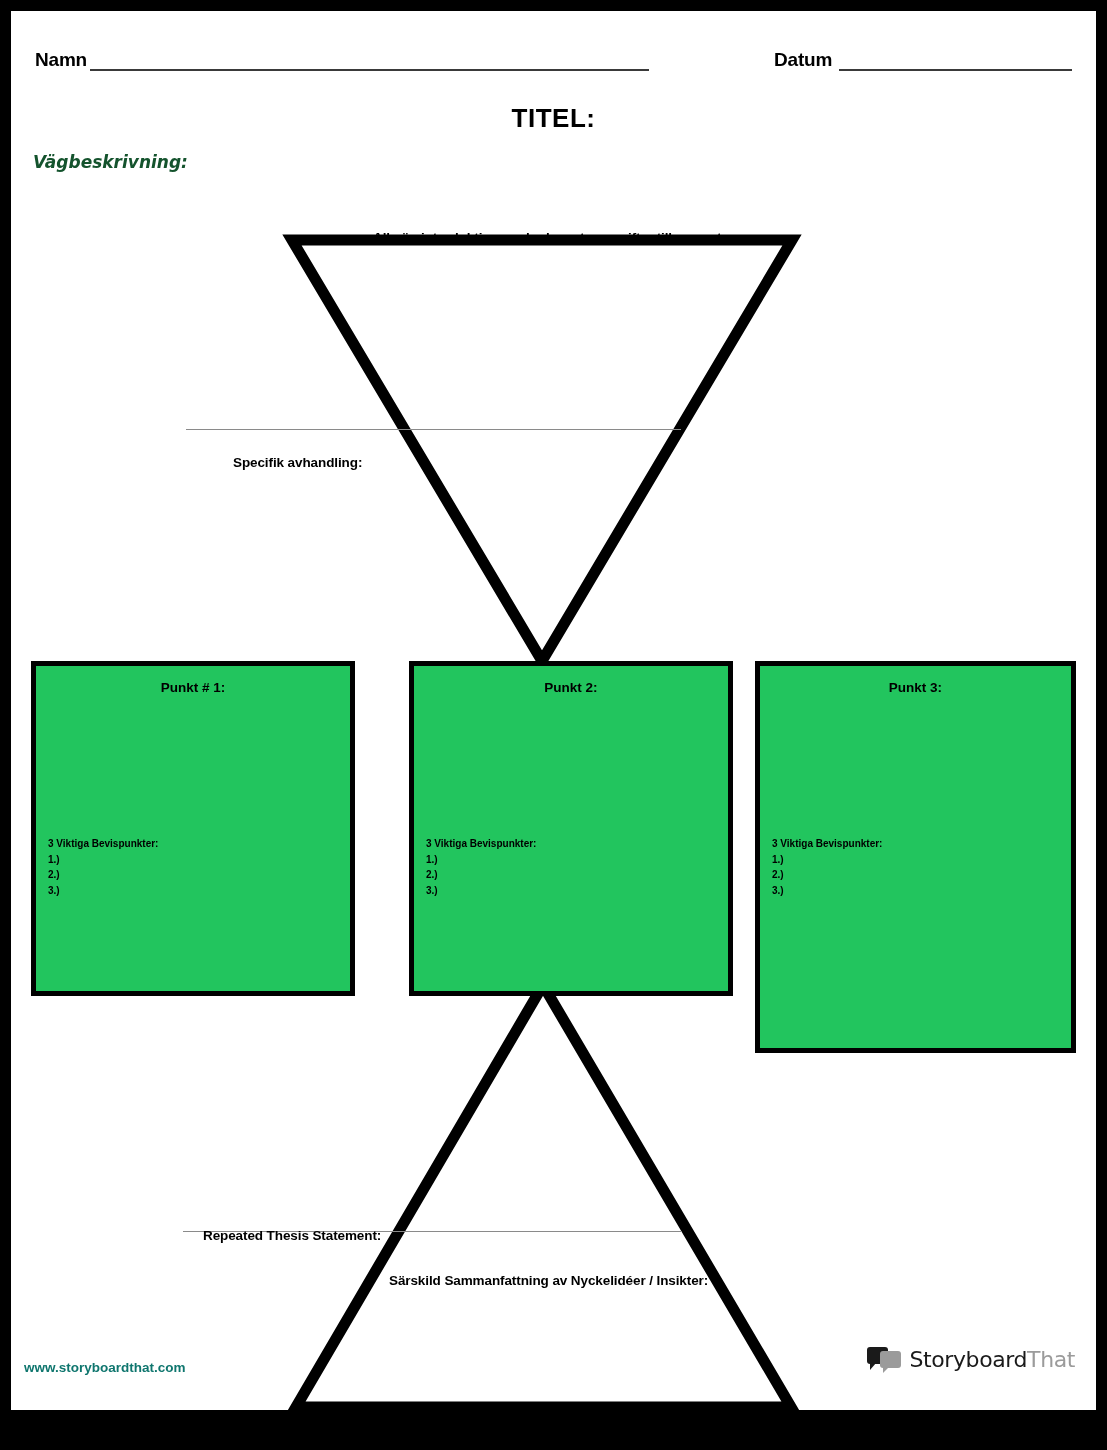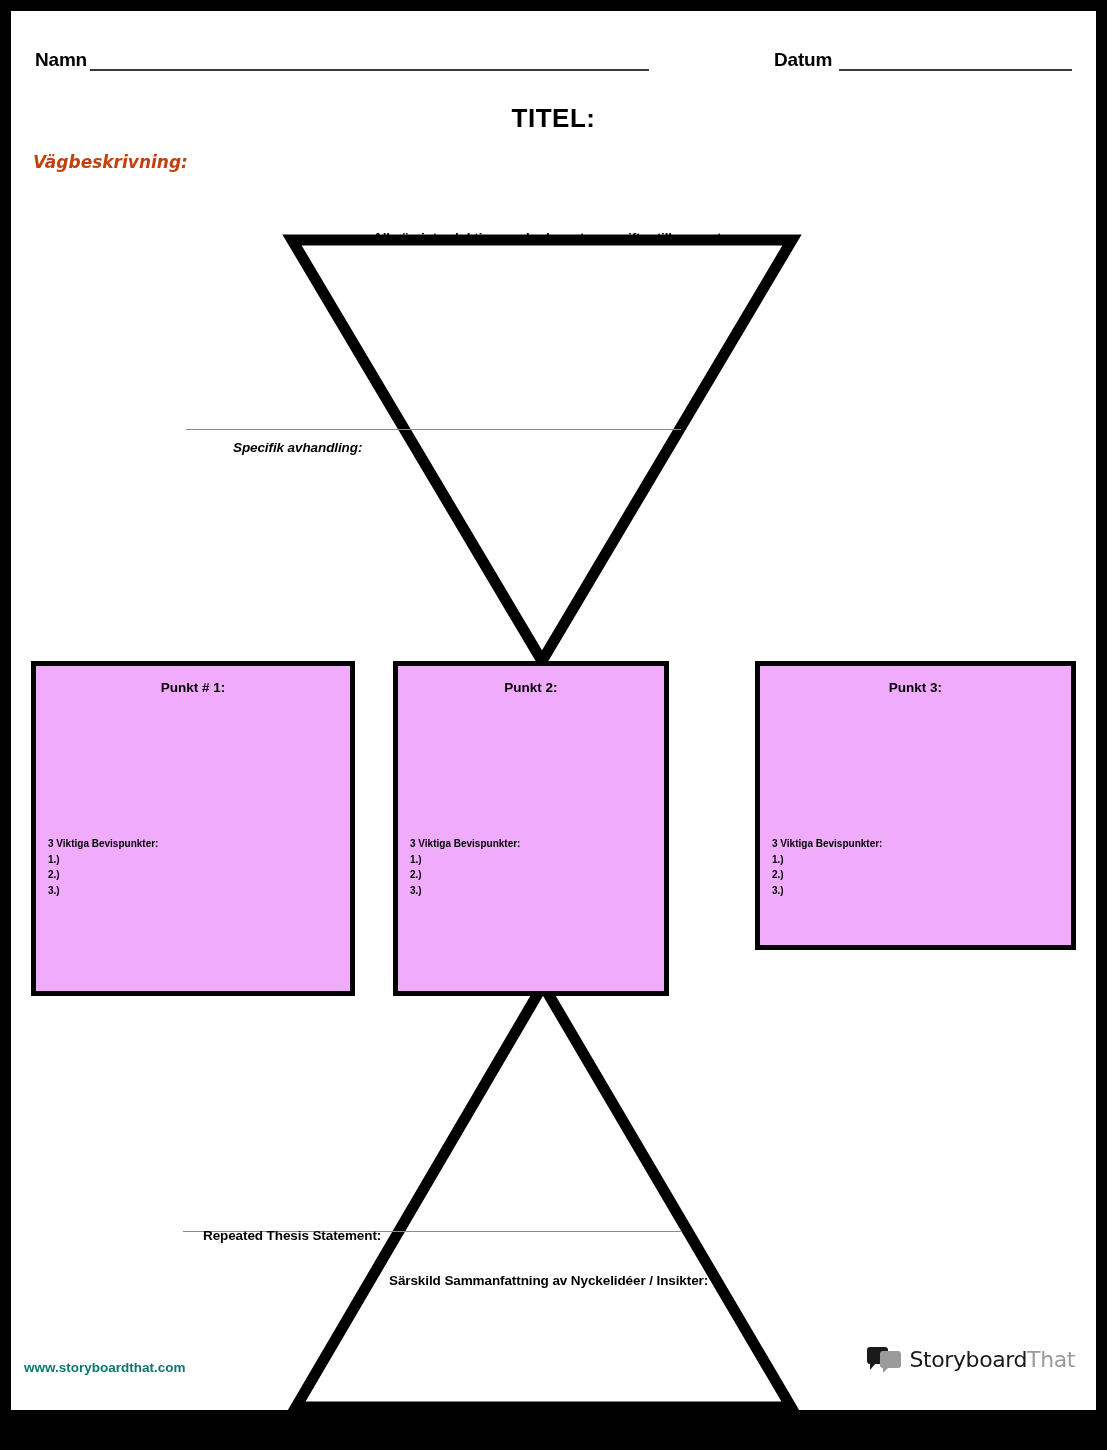--- a/index.html
+++ b/index.html
@@ -64,21 +64,21 @@
     color: #000;
   }
 
   #directions {
     position: absolute;
     left: 22px; top: 141px;
     font-family: "DejaVu Sans", sans-serif;
     font-weight: bold;
     font-style: italic;
     font-size: 17px;
-    color: #c2410c;
+    color: #14532d;
     white-space: nowrap;
   }
 
   
   .cap {
     position: absolute;
     font-family: "Liberation Sans", sans-serif;
     font-weight: bold;
     font-size: 13.5px;
     letter-spacing: -0.1px;
@@ -103,21 +103,21 @@
     width: 1085px;
     height: 1399px;
     z-index: 3;
     pointer-events: none;
   }
 
   
   .pt-box {
     position: absolute;
     border: 5px solid #000;
-    background: #f0abfc;
+    background: #22c55e;
     z-index: 4;
   }
   .pt-title {
     position: absolute;
     left: 0; top: 14px;
     width: 100%;
     text-align: center;
     font-family: "Liberation Sans", sans-serif;
     font-weight: bold;
     font-size: 13.5px;
@@ -130,22 +130,22 @@
     font-family: "Liberation Sans", sans-serif;
     font-weight: bold;
     font-size: 10px;
     line-height: 15.5px;
     color: #000;
   }
   .pt-evidence .ev-head { display: block; }
   .pt-evidence .ev-item { display: block; }
 
   #box1 { left: 20px;  top: 650px; width: 324px; height: 335px; }
-  #box2 { left: 382px; top: 650px; width: 276px; height: 335px; }
-  #box3 { left: 744px; top: 650px; width: 321px; height: 289px; }
+  #box2 { left: 398px; top: 650px; width: 324px; height: 335px; }
+  #box3 { left: 744px; top: 650px; width: 321px; height: 392px; }
 
   
   #footer-url {
     position: absolute;
     left: 13px;
     top: 1349px;
     font-family: "Liberation Sans", sans-serif;
     font-weight: bold;
     font-size: 13.5px;
     color: #0f766e;
@@ -217,21 +217,21 @@
 
       <polygon points="281,229 781,229 531,650" fill="#ffffff" stroke="#000000" stroke-width="11" stroke-linejoin="miter"></polygon>
 
       <polygon points="532,974 780,1396 285,1396" fill="#ffffff" stroke="#000000" stroke-width="11" stroke-linejoin="miter"></polygon>
     </svg>
 
     <div class="cap" style="left:362px; top:198px;">Allmän introduktion med relevanta uppgifter till prompten:</div>
 
     <div class="thin-rule" style="left:175px; top:418px; width:495px;"></div>
 
-    <div class="cap" style="left:222px; top:408px;font-style:italic;">Specifik avhandling:</div>
+    <div class="cap" style="left:222px; top:423px;">Specifik avhandling:</div>
 
     <div class="pt-box" id="box1">
       <div class="pt-title">Punkt # 1:</div>
       <div class="pt-evidence">
         <span class="ev-head">3 Viktiga Bevispunkter:</span>
         <span class="ev-item">1.)</span>
         <span class="ev-item">2.)</span>
         <span class="ev-item">3.)</span>
       </div>
     </div>

